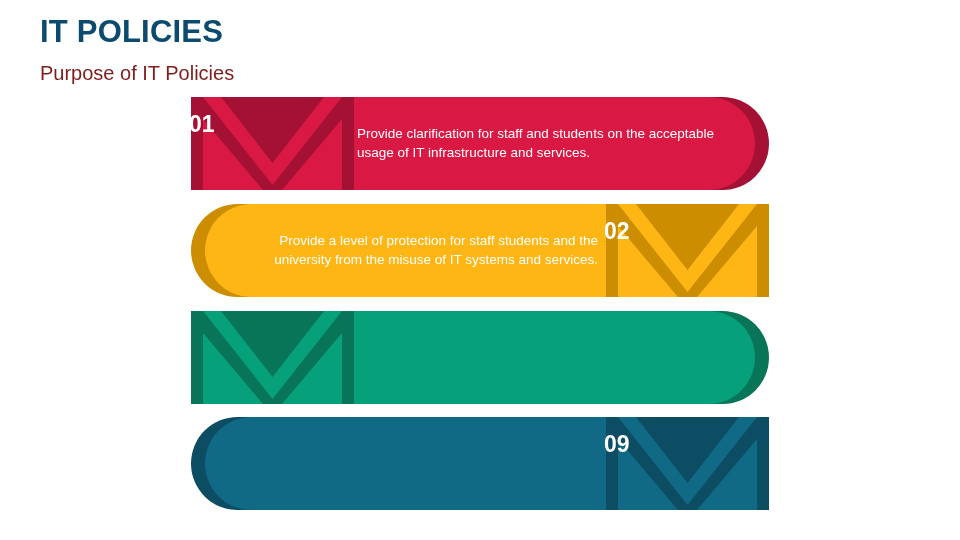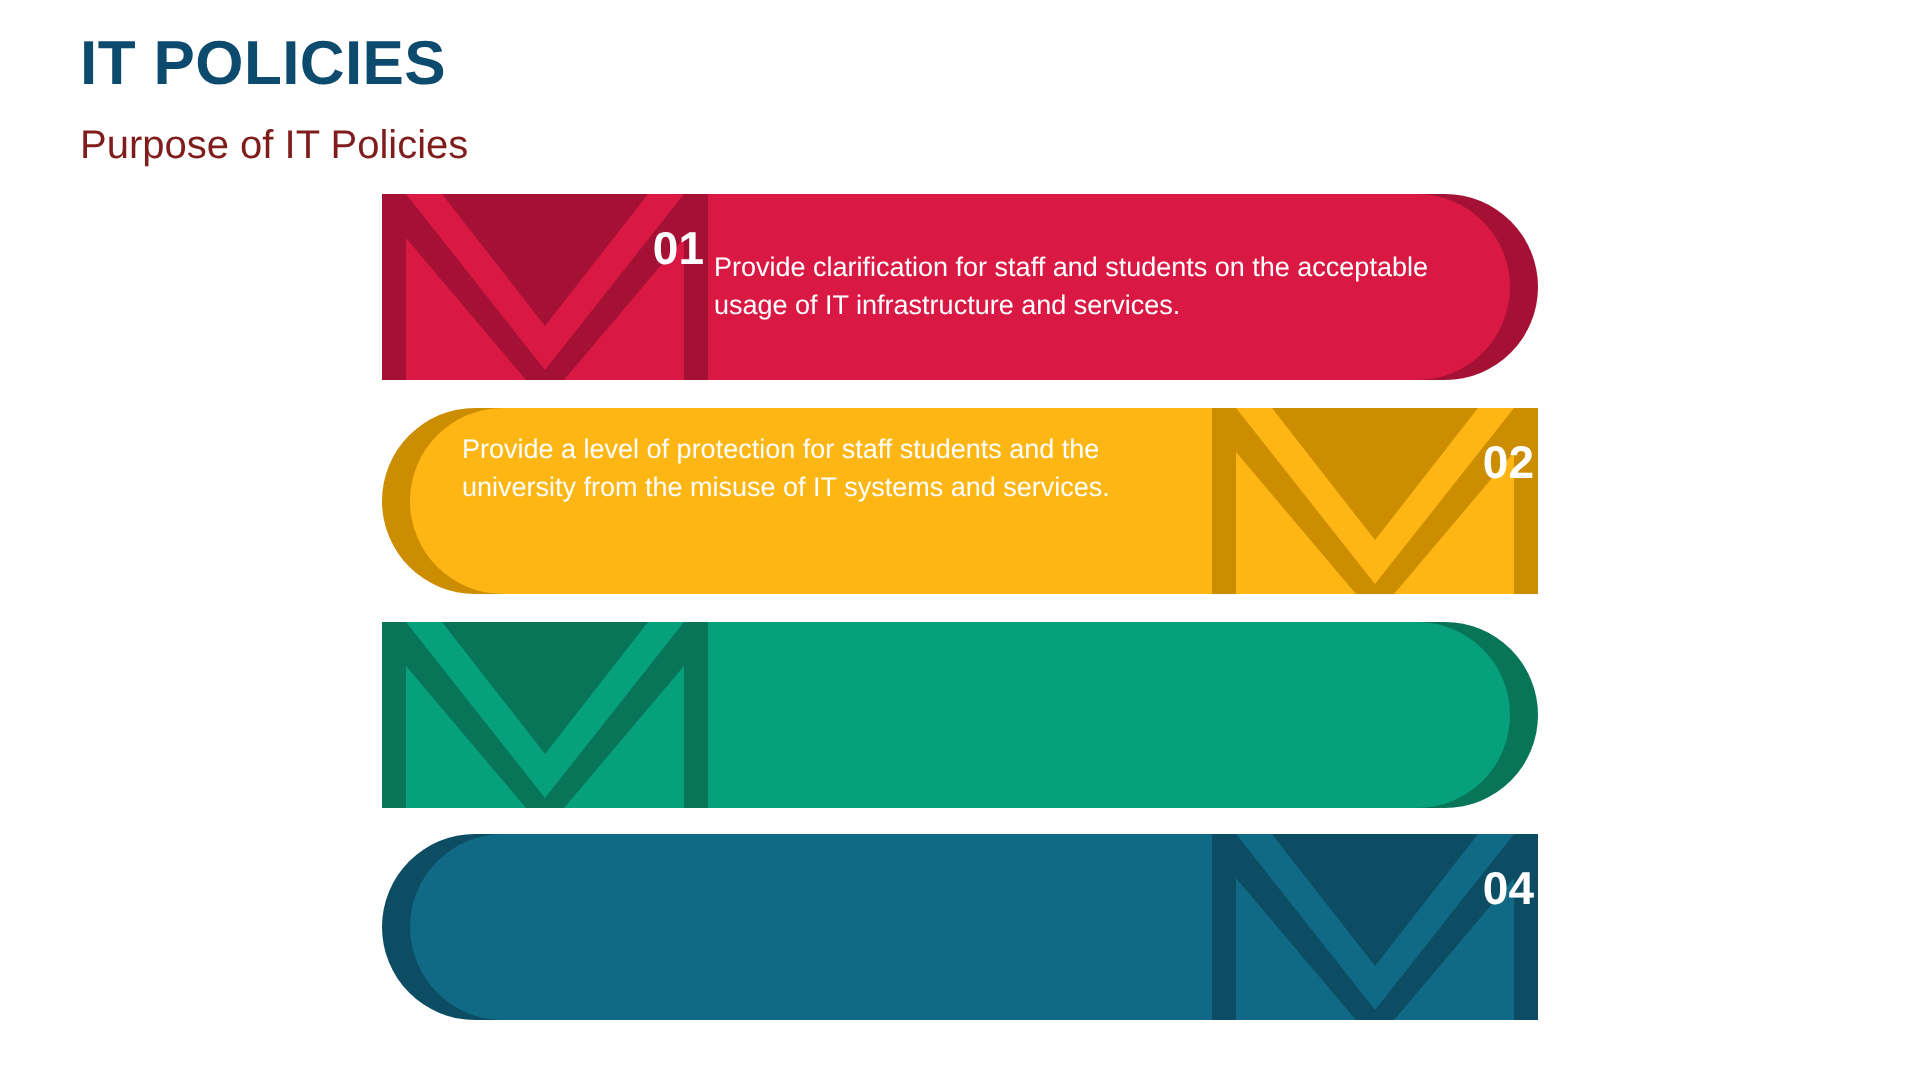--- a/index.html
+++ b/index.html
@@ -18,28 +18,28 @@
     .row { position: absolute; left: 191px; width: 578px; height: 93px; }
     .pill-shadow, .pill, .block { position: absolute; top: 0; height: 93px; }
     .row.left .pill-shadow { left: 120px; width: 458px; border-radius: 0 47px 47px 0; }
     .row.left .pill { left: 120px; width: 444px; border-radius: 0 47px 47px 0; }
     .row.left .block { left: 0; width: 163px; }
     .row.right .pill-shadow { left: 0; width: 458px; border-radius: 47px 0 0 47px; }
     .row.right .pill { left: 14px; width: 444px; border-radius: 47px 0 0 47px; }
     .row.right .block { left: 415px; width: 188px; }
     .block svg { position: absolute; left: 0; top: 0; }
     .num {
-      position: absolute; top: 14px; width: 163px; left: 0; text-align: right;
+      position: absolute; top: 14px; width: 163px; left: 0; text-align: left;
       color: #ffffff; font-weight: bold; font-size: 23px; margin-left: -2px;
     }
     .desc {
       position: absolute; color: #ffffff; font-size: 13.5px; line-height: 19px; margin: 0;
     }
     .row.left .desc { left: 166px; top: 27px; width: 380px; text-align: left; }
-    .row.right .desc { left: 40px; top: 11px; width: 367px; }
+    .row.right .desc { left: 40px; top: 27px; width: 367px; text-align: right; }
   </style>
 </head>
 <body>
 
 <h1 class="title">IT POLICIES</h1>
 <p class="subtitle">Purpose of IT Policies</p>
 
 <div class="row left" style="top:97px;">
   <div class="pill-shadow" style="background:#a51134;"></div>
   <div class="pill" style="background:#d91944;"></div>
@@ -87,15 +87,15 @@
 <div class="row right" style="top:417px;">
   <div class="pill-shadow" style="background:#0c4d63;"></div>
   <div class="pill" style="background:#106985;"></div>
   <div class="block">
     <svg width="163" height="93" viewBox="0 0 163 93">
       <rect x="0" y="0" width="163" height="93" fill="#0c4d63"></rect>
       <polygon points="12,0 30,0 81.5,66 133,0 151,0 81.5,88" fill="#106985"></polygon>
       <polygon points="12,22 72,93 12,93" fill="#106985"></polygon>
       <polygon points="151,22 91,93 151,93" fill="#106985"></polygon>
     </svg>
-    <div class="num">04</div>
+    <div class="num">09</div>
   </div>
 </div>
 
 </body></html>

